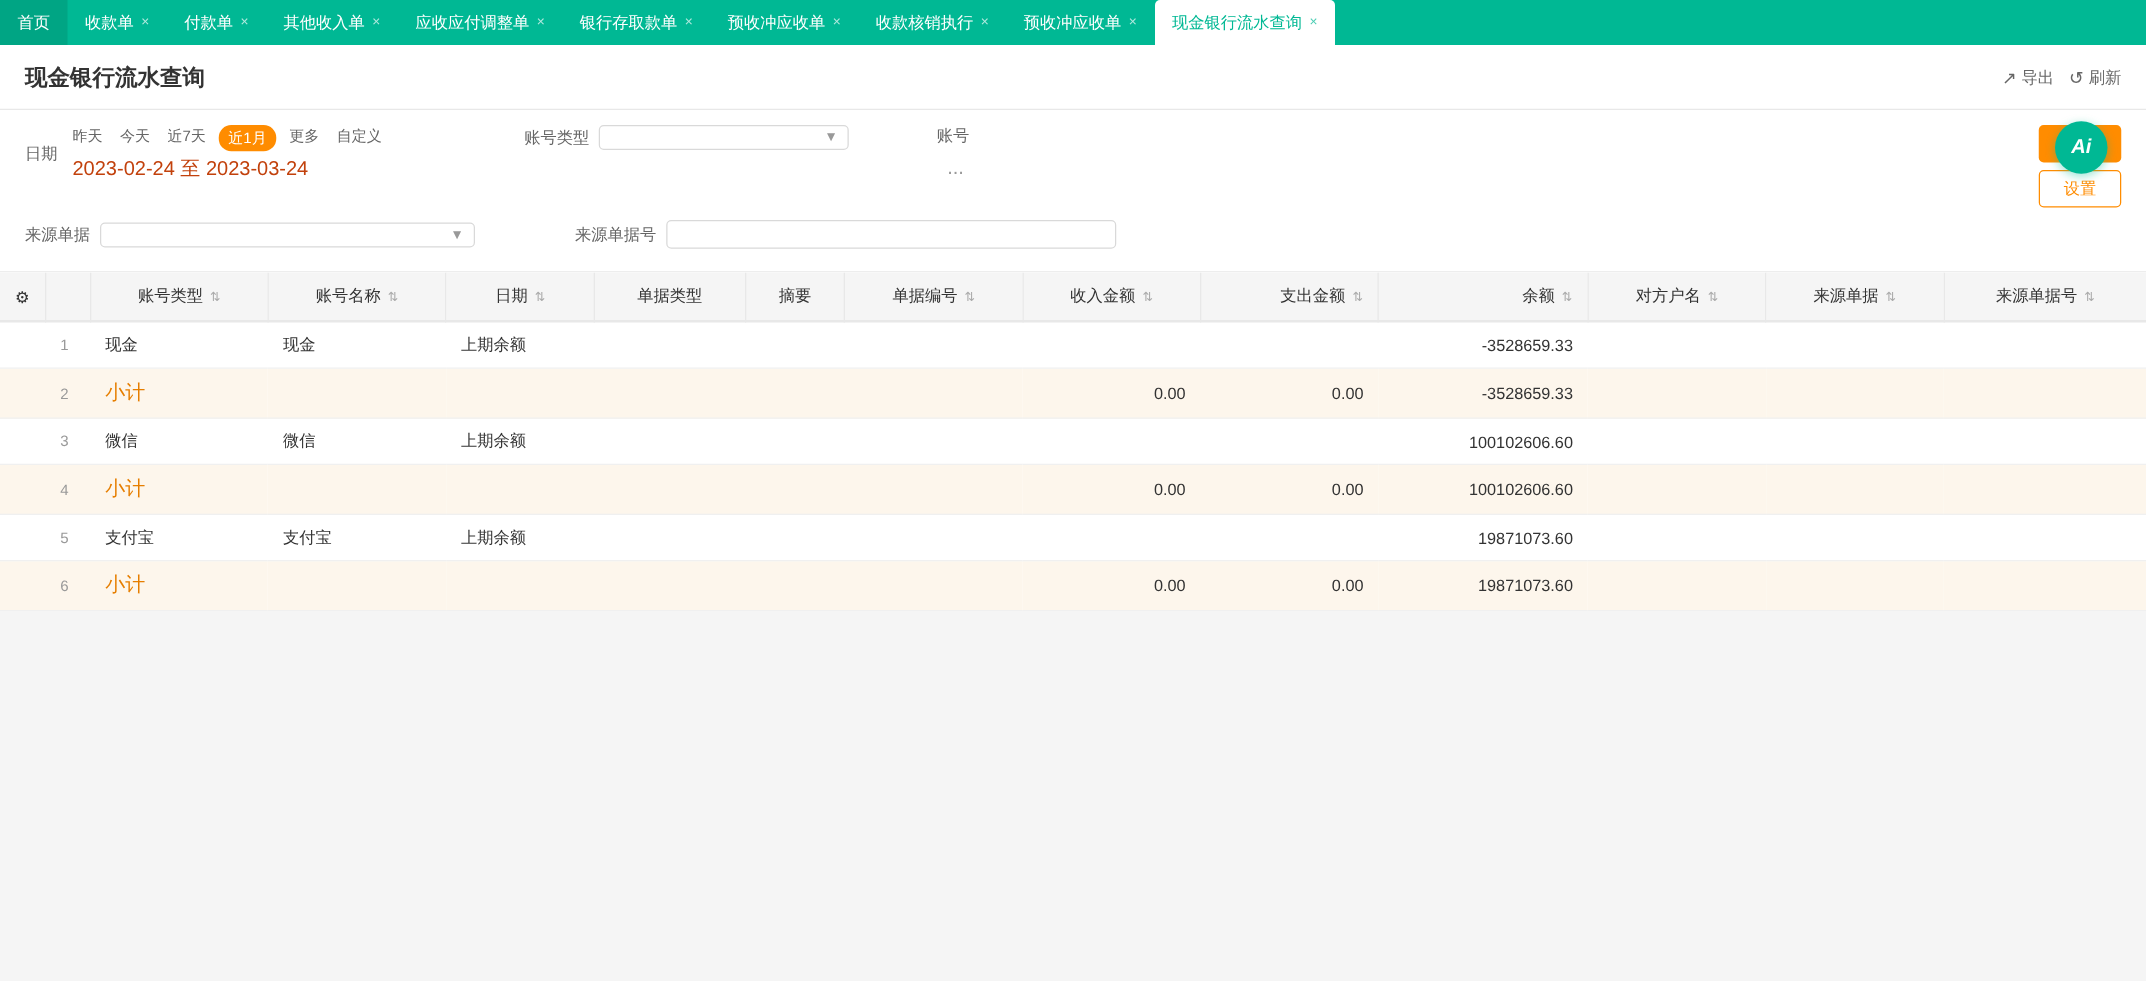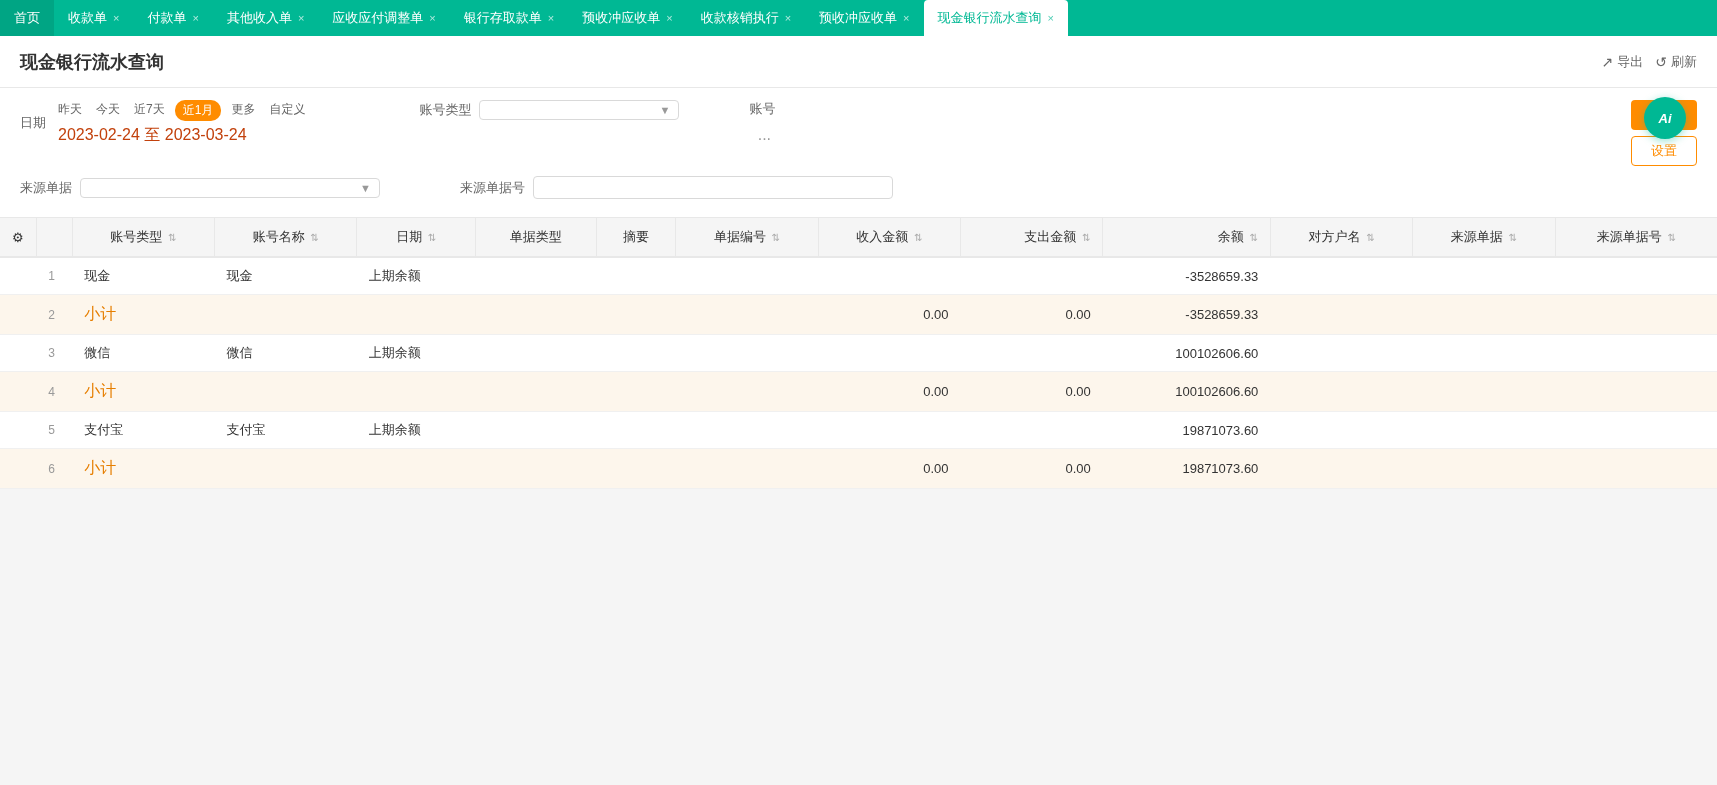--- a/index.html
+++ b/index.html
@@ -207,21 +207,21 @@
       top: 97px;
       right: 31px;
       background: #00b894;
       color: #fff;
       border-radius: 50%;
       width: 42px;
       height: 42px;
       display: flex;
       align-items: center;
       justify-content: center;
-      font-size: 13px;
+      font-size: 16px;
       font-style: italic;
       font-weight: bold;
       cursor: pointer;
       box-shadow: 0 2px 8px rgba(0,184,148,0.4);
     }
   </style>
 </head>
 <body>
 
 <nav class="top-nav">

